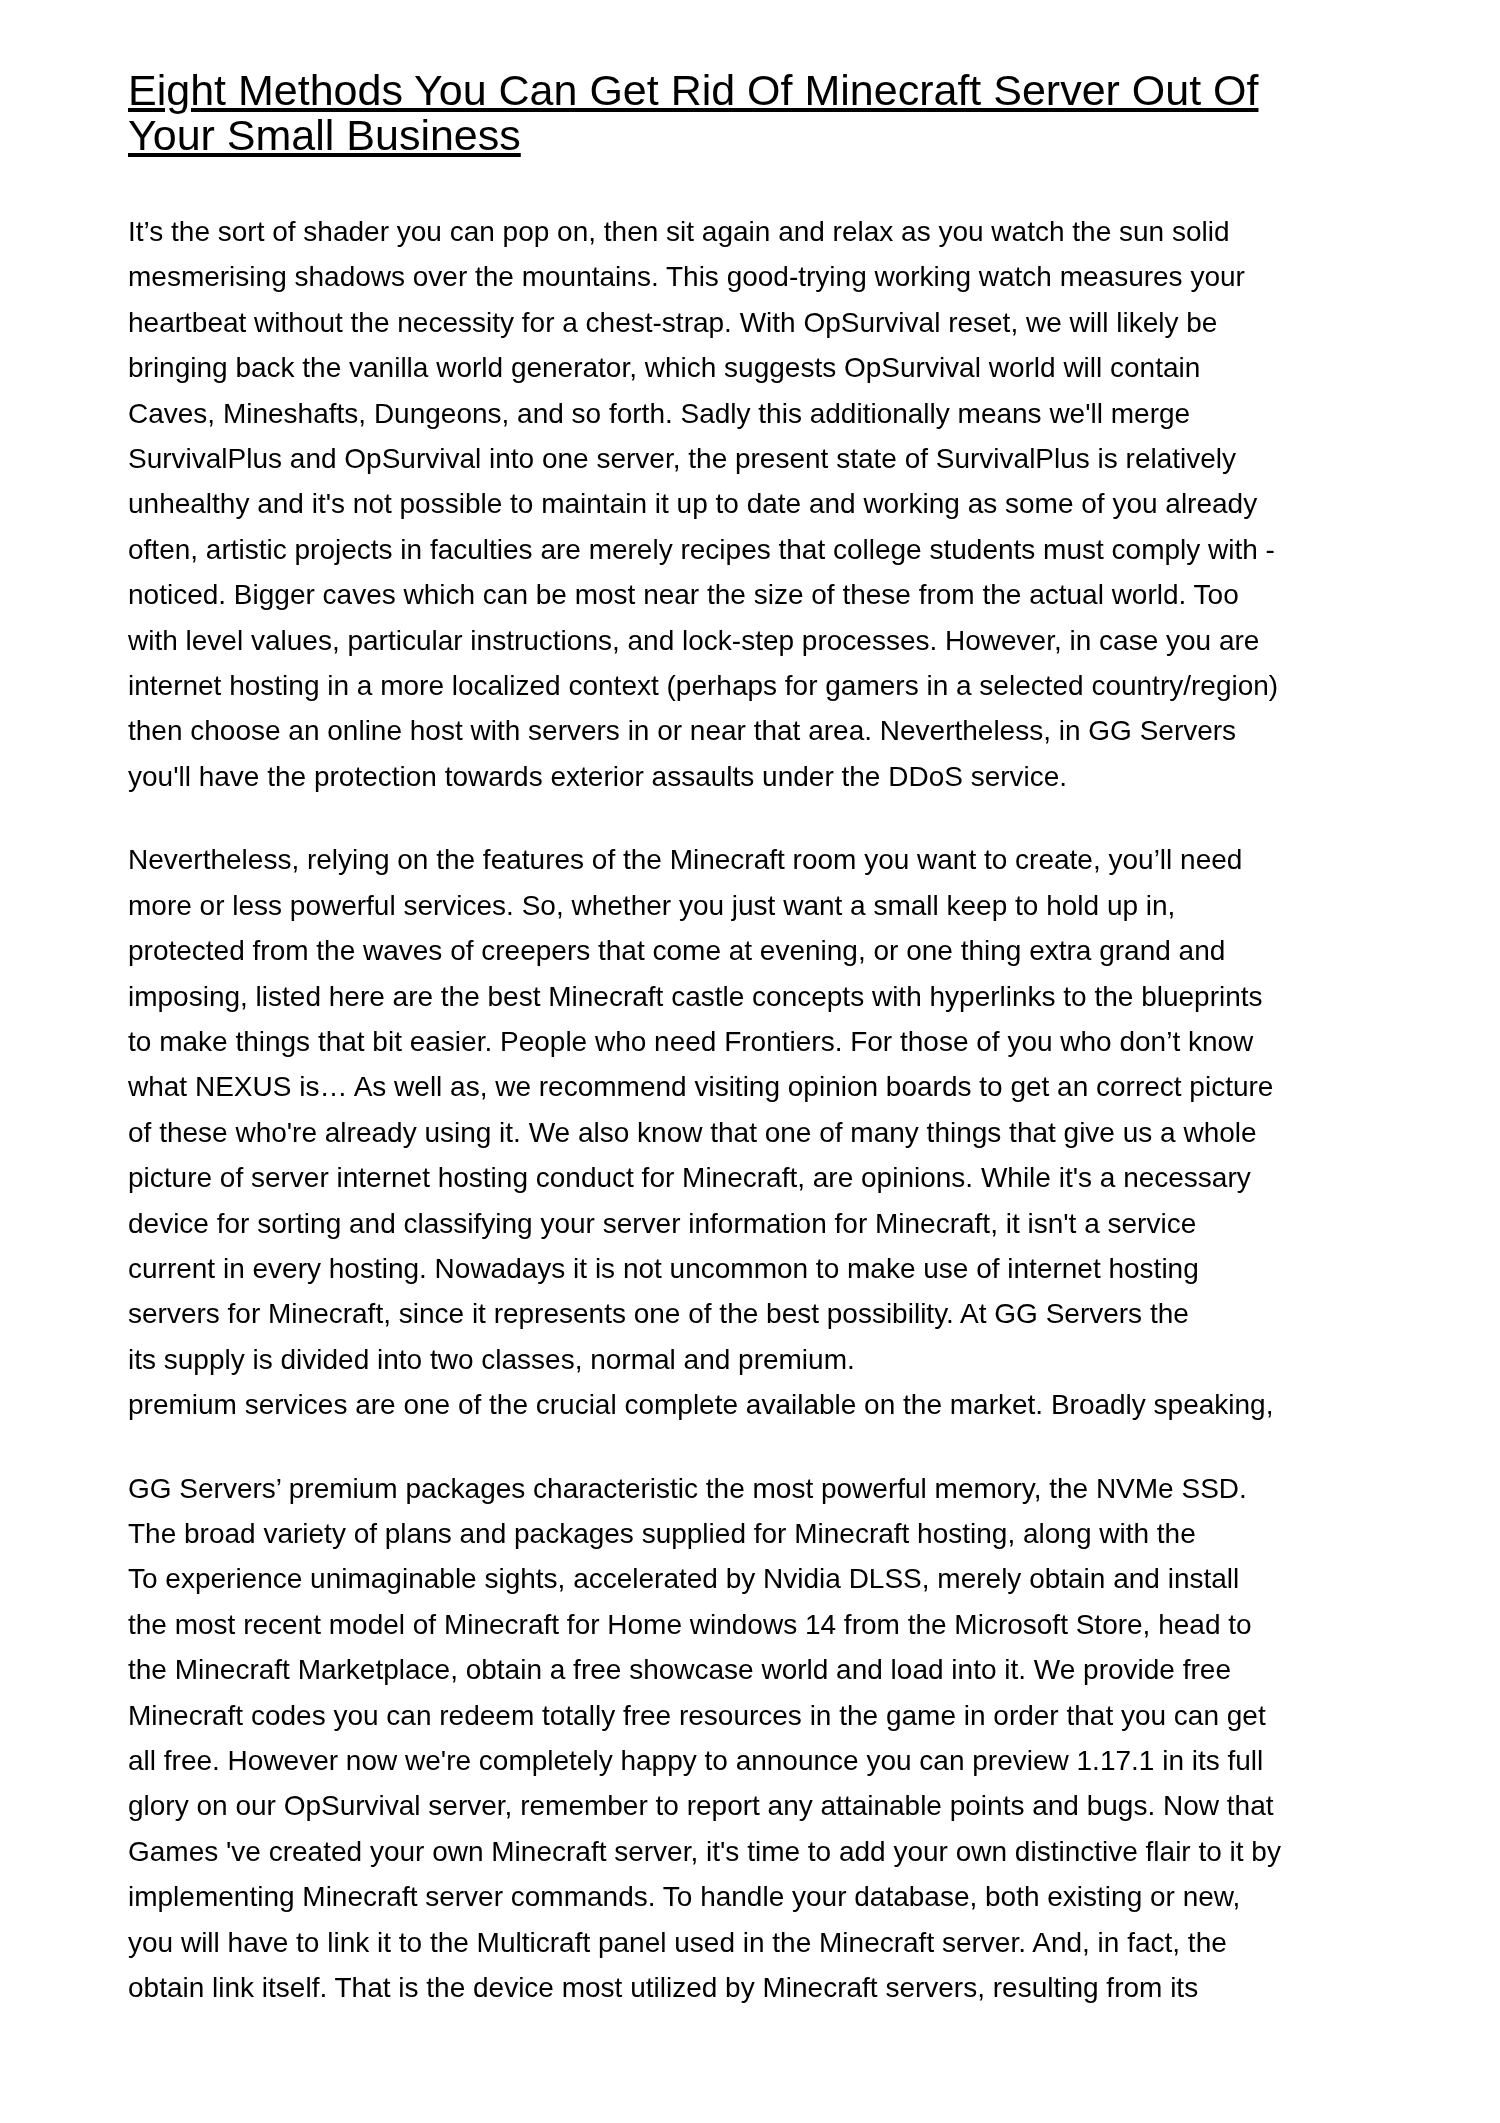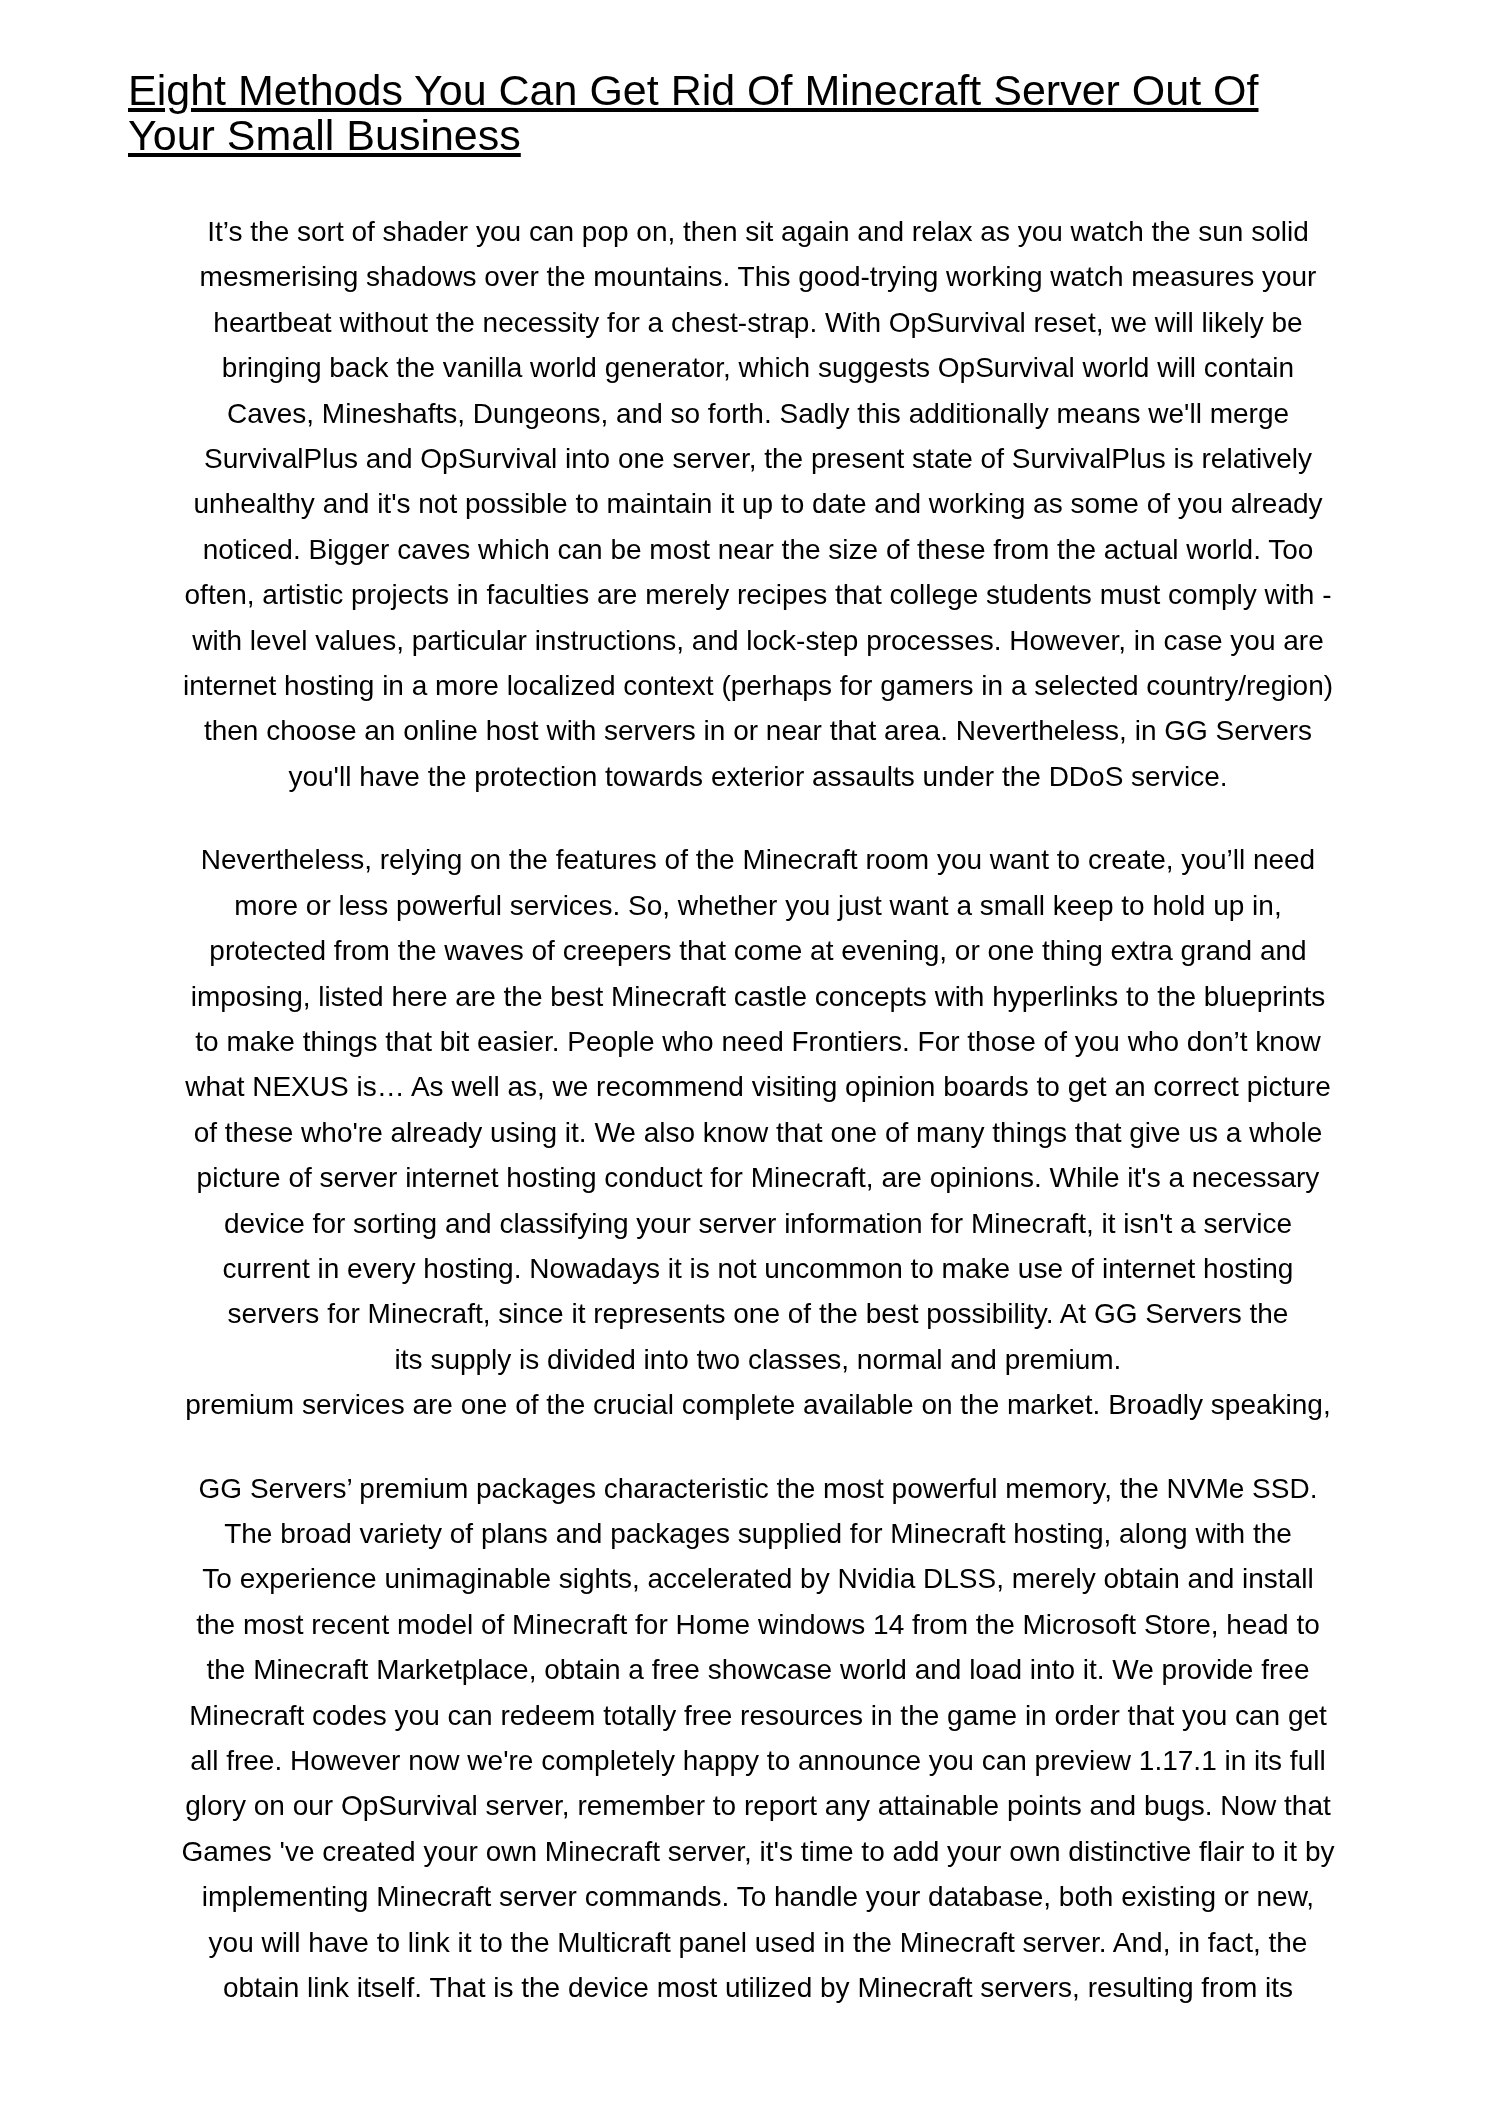--- a/index.html
+++ b/index.html
@@ -32,21 +32,20 @@
       white-space: nowrap;
       letter-spacing: 0;
       text-decoration: underline;
     }
     .title .line { display: block; }
     .body {
       position: absolute;
       left: 0;
       top: 209px;
       width: 1260px;
-      text-align: center;
     }
     .para {
       margin: 0 0 38px 0;
       font-size: 28px;
       line-height: 45.4px;
       white-space: nowrap;
     }
     .para .line { display: block; }
   </style>
 </head>
@@ -60,22 +59,22 @@
 
   <div class="body">
     <p class="para">
       <span class="line">It’s the sort of shader you can pop on, then sit again and relax as you watch the sun solid</span>
       <span class="line">mesmerising shadows over the mountains. This good-trying working watch measures your</span>
       <span class="line">heartbeat without the necessity for a chest-strap. With OpSurvival reset, we will likely be</span>
       <span class="line">bringing back the vanilla world generator, which suggests OpSurvival world will contain</span>
       <span class="line">Caves, Mineshafts, Dungeons, and so forth. Sadly this additionally means we'll merge</span>
       <span class="line">SurvivalPlus and OpSurvival into one server, the present state of SurvivalPlus is relatively</span>
       <span class="line">unhealthy and it's not possible to maintain it up to date and working as some of you already</span>
+      <span class="line">often, artistic projects in faculties are merely recipes that college students must comply with -</span>
       <span class="line">noticed. Bigger caves which can be most near the size of these from the actual world. Too</span>
-      <span class="line">often, artistic projects in faculties are merely recipes that college students must comply with -</span>
       <span class="line">with level values, particular instructions, and lock-step processes. However, in case you are</span>
       <span class="line">internet hosting in a more localized context (perhaps for gamers in a selected country/region)</span>
       <span class="line">then choose an online host with servers in or near that area. Nevertheless, in GG Servers</span>
       <span class="line">you'll have the protection towards exterior assaults under the DDoS service.</span>
     </p>
 
     <p class="para">
       <span class="line">Nevertheless, relying on the features of the Minecraft room you want to create, you’ll need</span>
       <span class="line">more or less powerful services. So, whether you just want a small keep to hold up in,</span>
       <span class="line">protected from the waves of creepers that come at evening, or one thing extra grand and</span>

